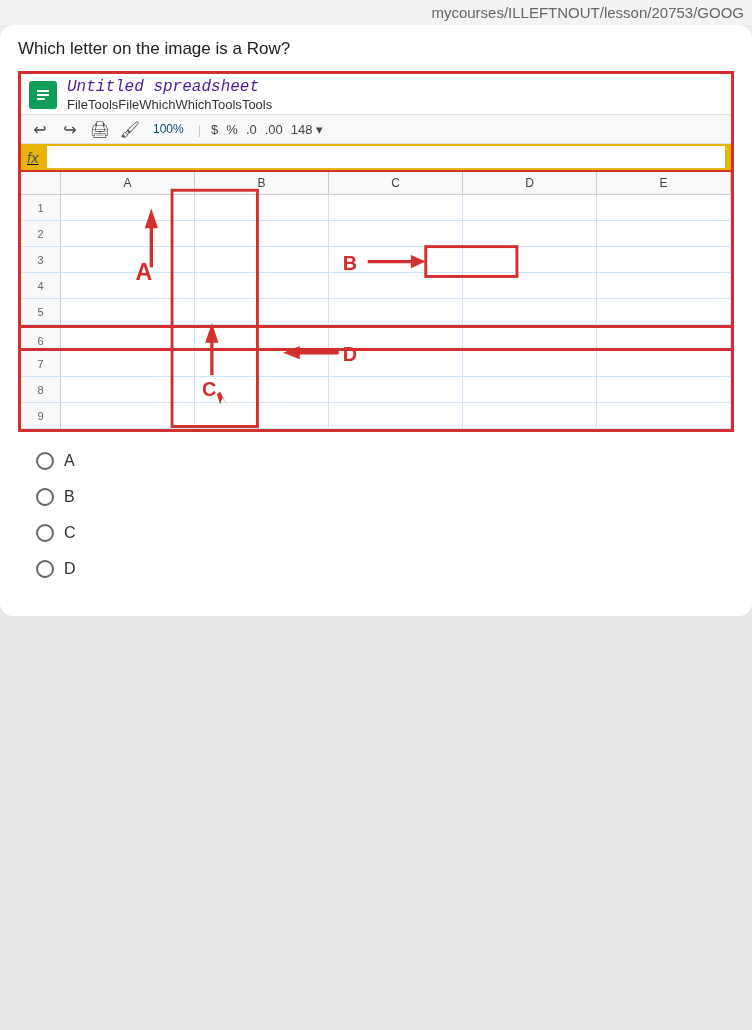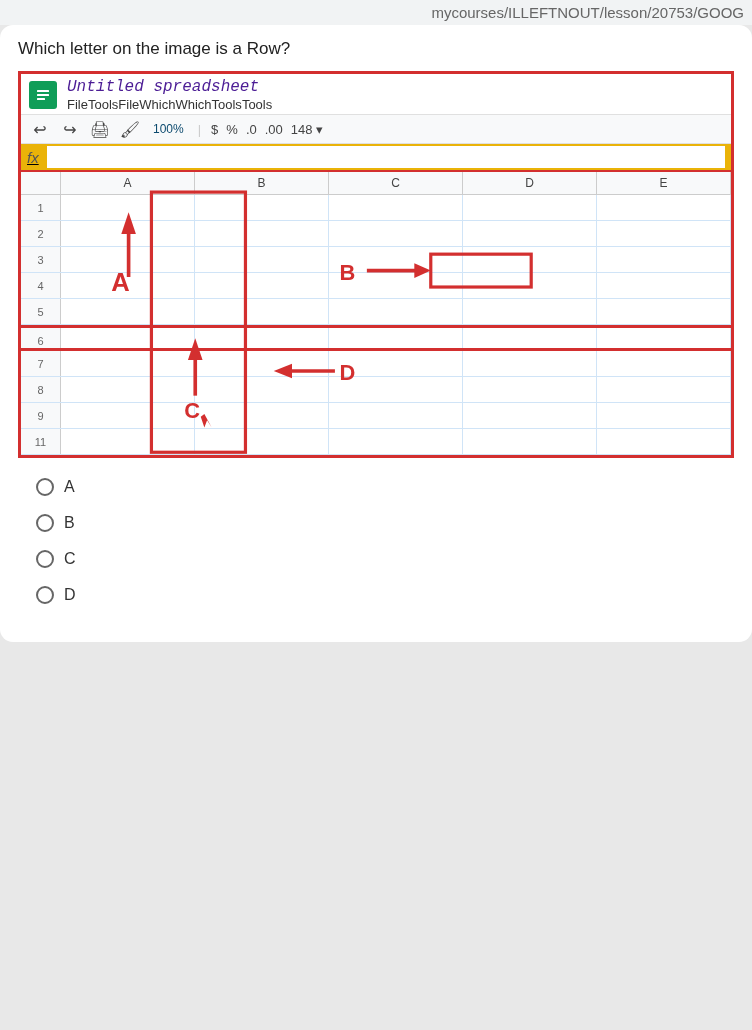--- a/index.html
+++ b/index.html
@@ -394,28 +394,20 @@
           <div class="grid-row">
             <div class="row-header">9</div>
             <div class="grid-cell"></div>
             <div class="grid-cell"></div>
             <div class="grid-cell"></div>
             <div class="grid-cell"></div>
             <div class="grid-cell"></div>
           </div>
 
 
-          <div class="grid-row">
-            <div class="row-header">11</div>
-            <div class="grid-cell"></div>
-            <div class="grid-cell"></div>
-            <div class="grid-cell"></div>
-            <div class="grid-cell"></div>
-            <div class="grid-cell"></div>
-          </div>
         </div>
       </div>
 
       <svg class="annotation-layer" viewBox="0 0 700 310" style="position:absolute;top:0;left:0;width:100%;height:100%;pointer-events:none;z-index:10;">
 
         <rect x="104" y="22" width="103" height="285" fill="none" stroke="#d32f2f" stroke-width="3.5"></rect>
 
         <line x1="79" y1="115" x2="79" y2="60" stroke="#d32f2f" stroke-width="4"></line>
         <polygon points="79,44 71,68 87,68" fill="#d32f2f"></polygon>
 

